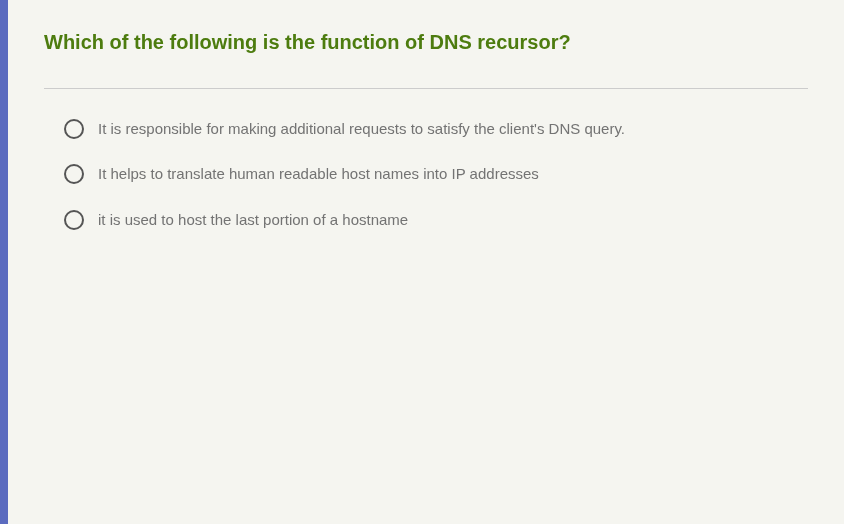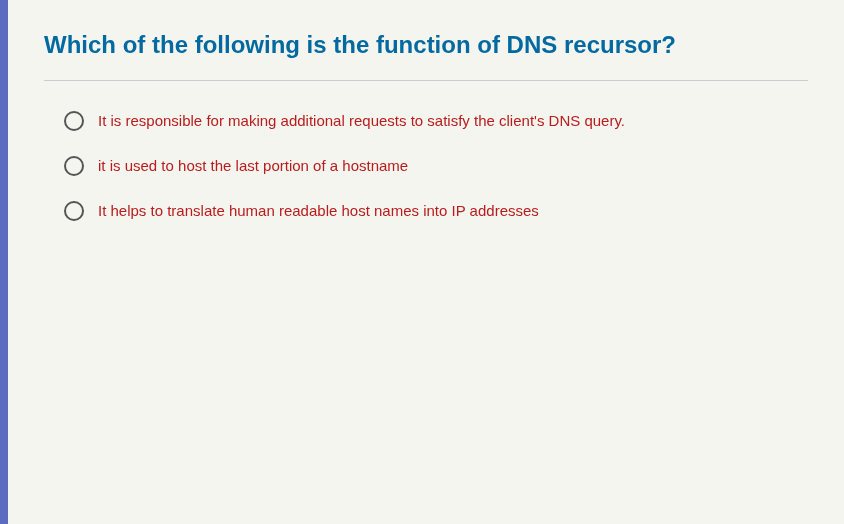--- a/index.html
+++ b/index.html
@@ -29,24 +29,24 @@
       flex-shrink: 0;
     }
 
     .content-area {
       flex: 1;
       padding: 28px 36px 20px 36px;
       background-color: #f5f5f0;
     }
 
     .question-title {
-      font-size: 24px;
+      font-size: 20px;
       font-weight: 600;
-      color: #0369a1;
-      margin-bottom: 18px;
+      color: #4d7c0f;
+      margin-bottom: 32px;
       line-height: 1.4;
     }
 
     .divider {
       border: none;
       border-top: 1.5px solid #ccc;
       margin-bottom: 28px;
     }
 
     .options-list {
@@ -68,21 +68,21 @@
       height: 20px;
       border-radius: 50%;
       border: 2px solid #555;
       background: transparent;
       flex-shrink: 0;
       margin-top: 2px;
     }
 
     .option-text {
       font-size: 15px;
-      color: #b91c1c;
+      color: #737373;
       line-height: 1.55;
       text-align: justify;
       flex: 1;
     }
   </style>
 </head>
 <body>
 
 <div class="page-container">
   <div class="left-bar"></div>
@@ -91,24 +91,24 @@
     <hr class="divider">
     <div class="options-list">
 
       <div class="option-item">
         <div class="radio-circle"></div>
         <span class="option-text">It is responsible for making additional requests to satisfy the client's DNS query.</span>
       </div>
 
       <div class="option-item">
         <div class="radio-circle"></div>
-        <span class="option-text">it is used to host the last portion of a hostname</span>
+        <span class="option-text">It helps to translate human readable host names into IP addresses</span>
       </div>
 
       <div class="option-item">
         <div class="radio-circle"></div>
-        <span class="option-text">It helps to translate human readable host names into IP addresses</span>
+        <span class="option-text">it is used to host the last portion of a hostname</span>
       </div>
 
 
     </div>
   </div>
 </div>
 
 </body></html>

